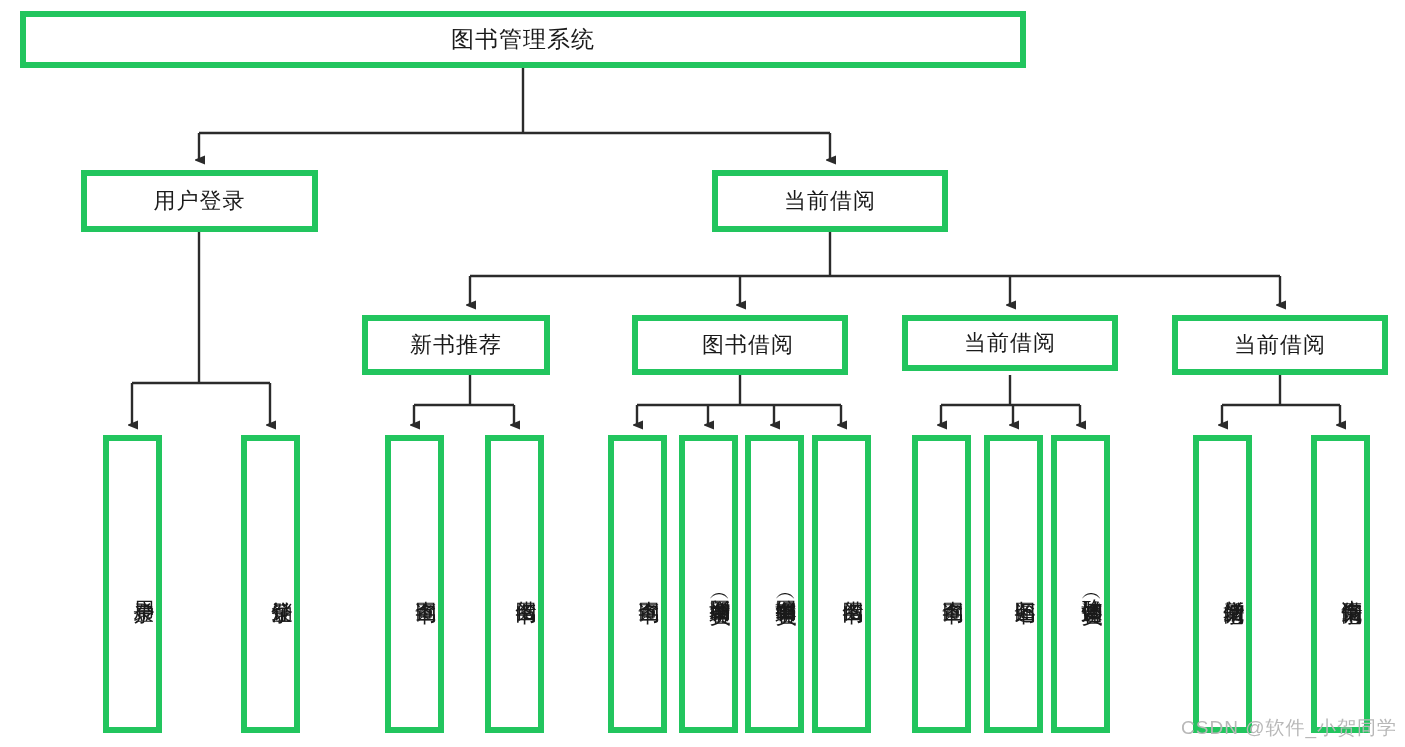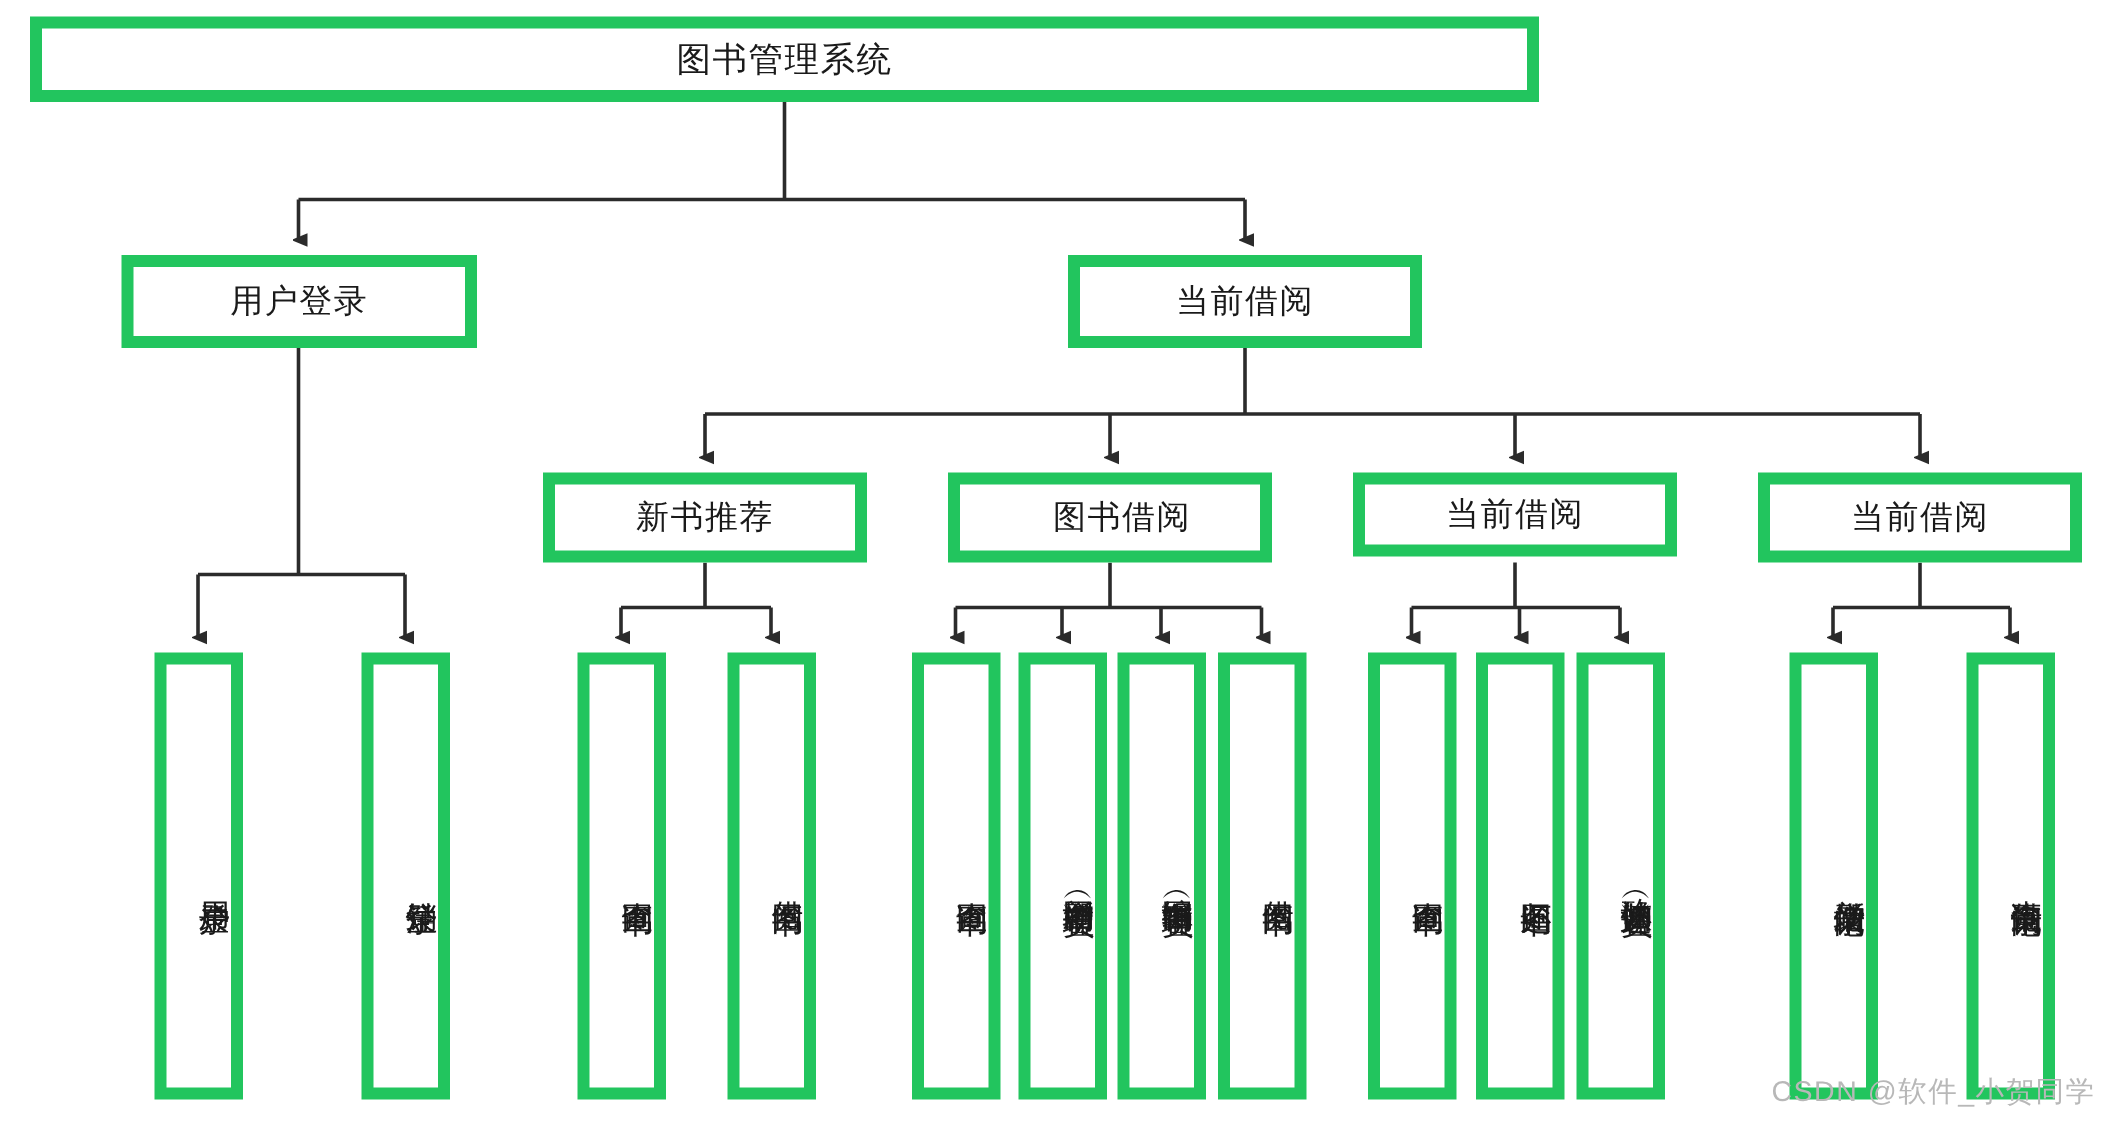--- a/index.html
+++ b/index.html
@@ -12,21 +12,21 @@
     position:relative;
   }
   #diagram-root{position:absolute;left:0;top:0;width:1405px;height:747px;}
 
   svg#connectors{position:absolute;left:0;top:0;width:1405px;height:747px;}
 
   .node{
     position:absolute;
     box-sizing:border-box;
     background:#ffffff;
-    border:8px solid #22c55e;
+    border:6px solid #22c55e;
     display:flex;
     align-items:center;
     justify-content:center;
     color:#1a1a1a;
   }
   .node-h{
     font-size:22px;
     letter-spacing:1px;
     line-height:1;
   }
@@ -119,21 +119,21 @@
     <span>图书管理系统</span>
   </div>
 
   <div class="node node-h" style="left:81px;top:170px;width:237px;height:62px;">
     <span>用户登录</span>
   </div>
   <div class="node node-h" style="left:712px;top:170px;width:236px;height:62px;">
     <span>当前借阅</span>
   </div>
 
-  <div class="node node-h" style="left:362px;top:315px;width:216px;height:60px;">
+  <div class="node node-h" style="left:362px;top:315px;width:188px;height:60px;">
     <span>新书推荐</span>
   </div>
   <div class="node node-h" style="left:632px;top:315px;width:216px;height:60px;padding-left:16px;">
     <span>图书借阅</span>
   </div>
   <div class="node node-h" style="left:902px;top:315px;width:216px;height:56px;">
     <span>当前借阅</span>
   </div>
   <div class="node node-h" style="left:1172px;top:315px;width:216px;height:60px;">
     <span>当前借阅</span>

